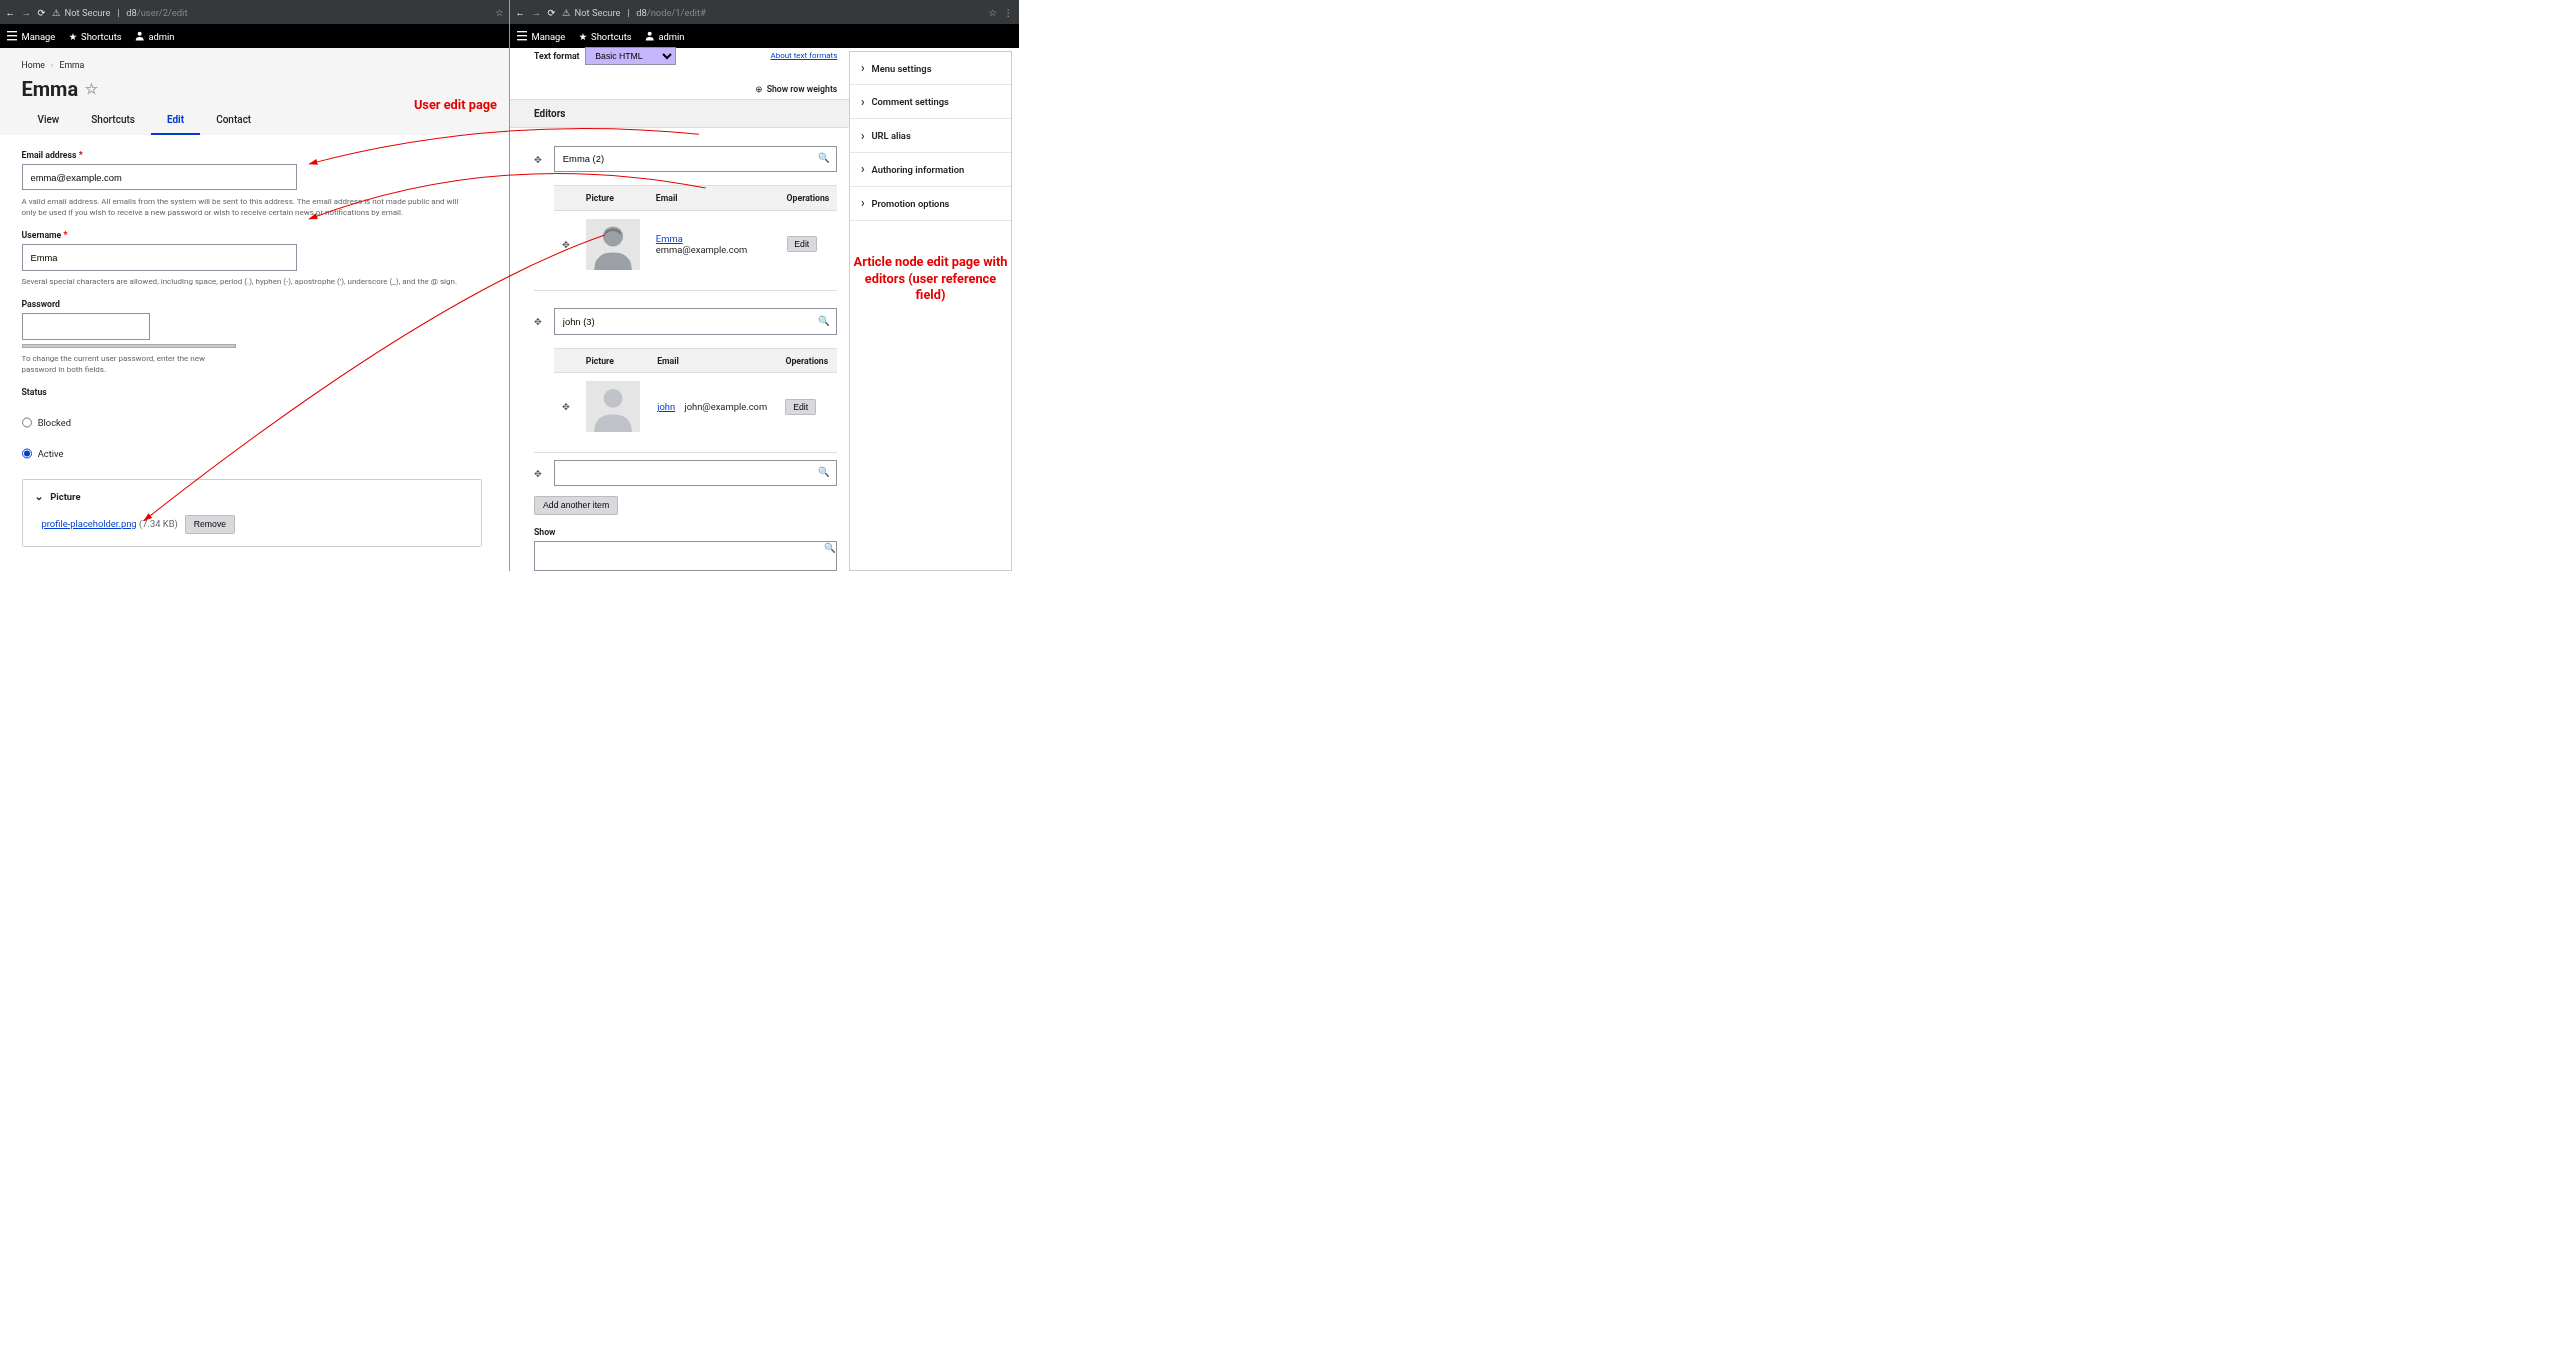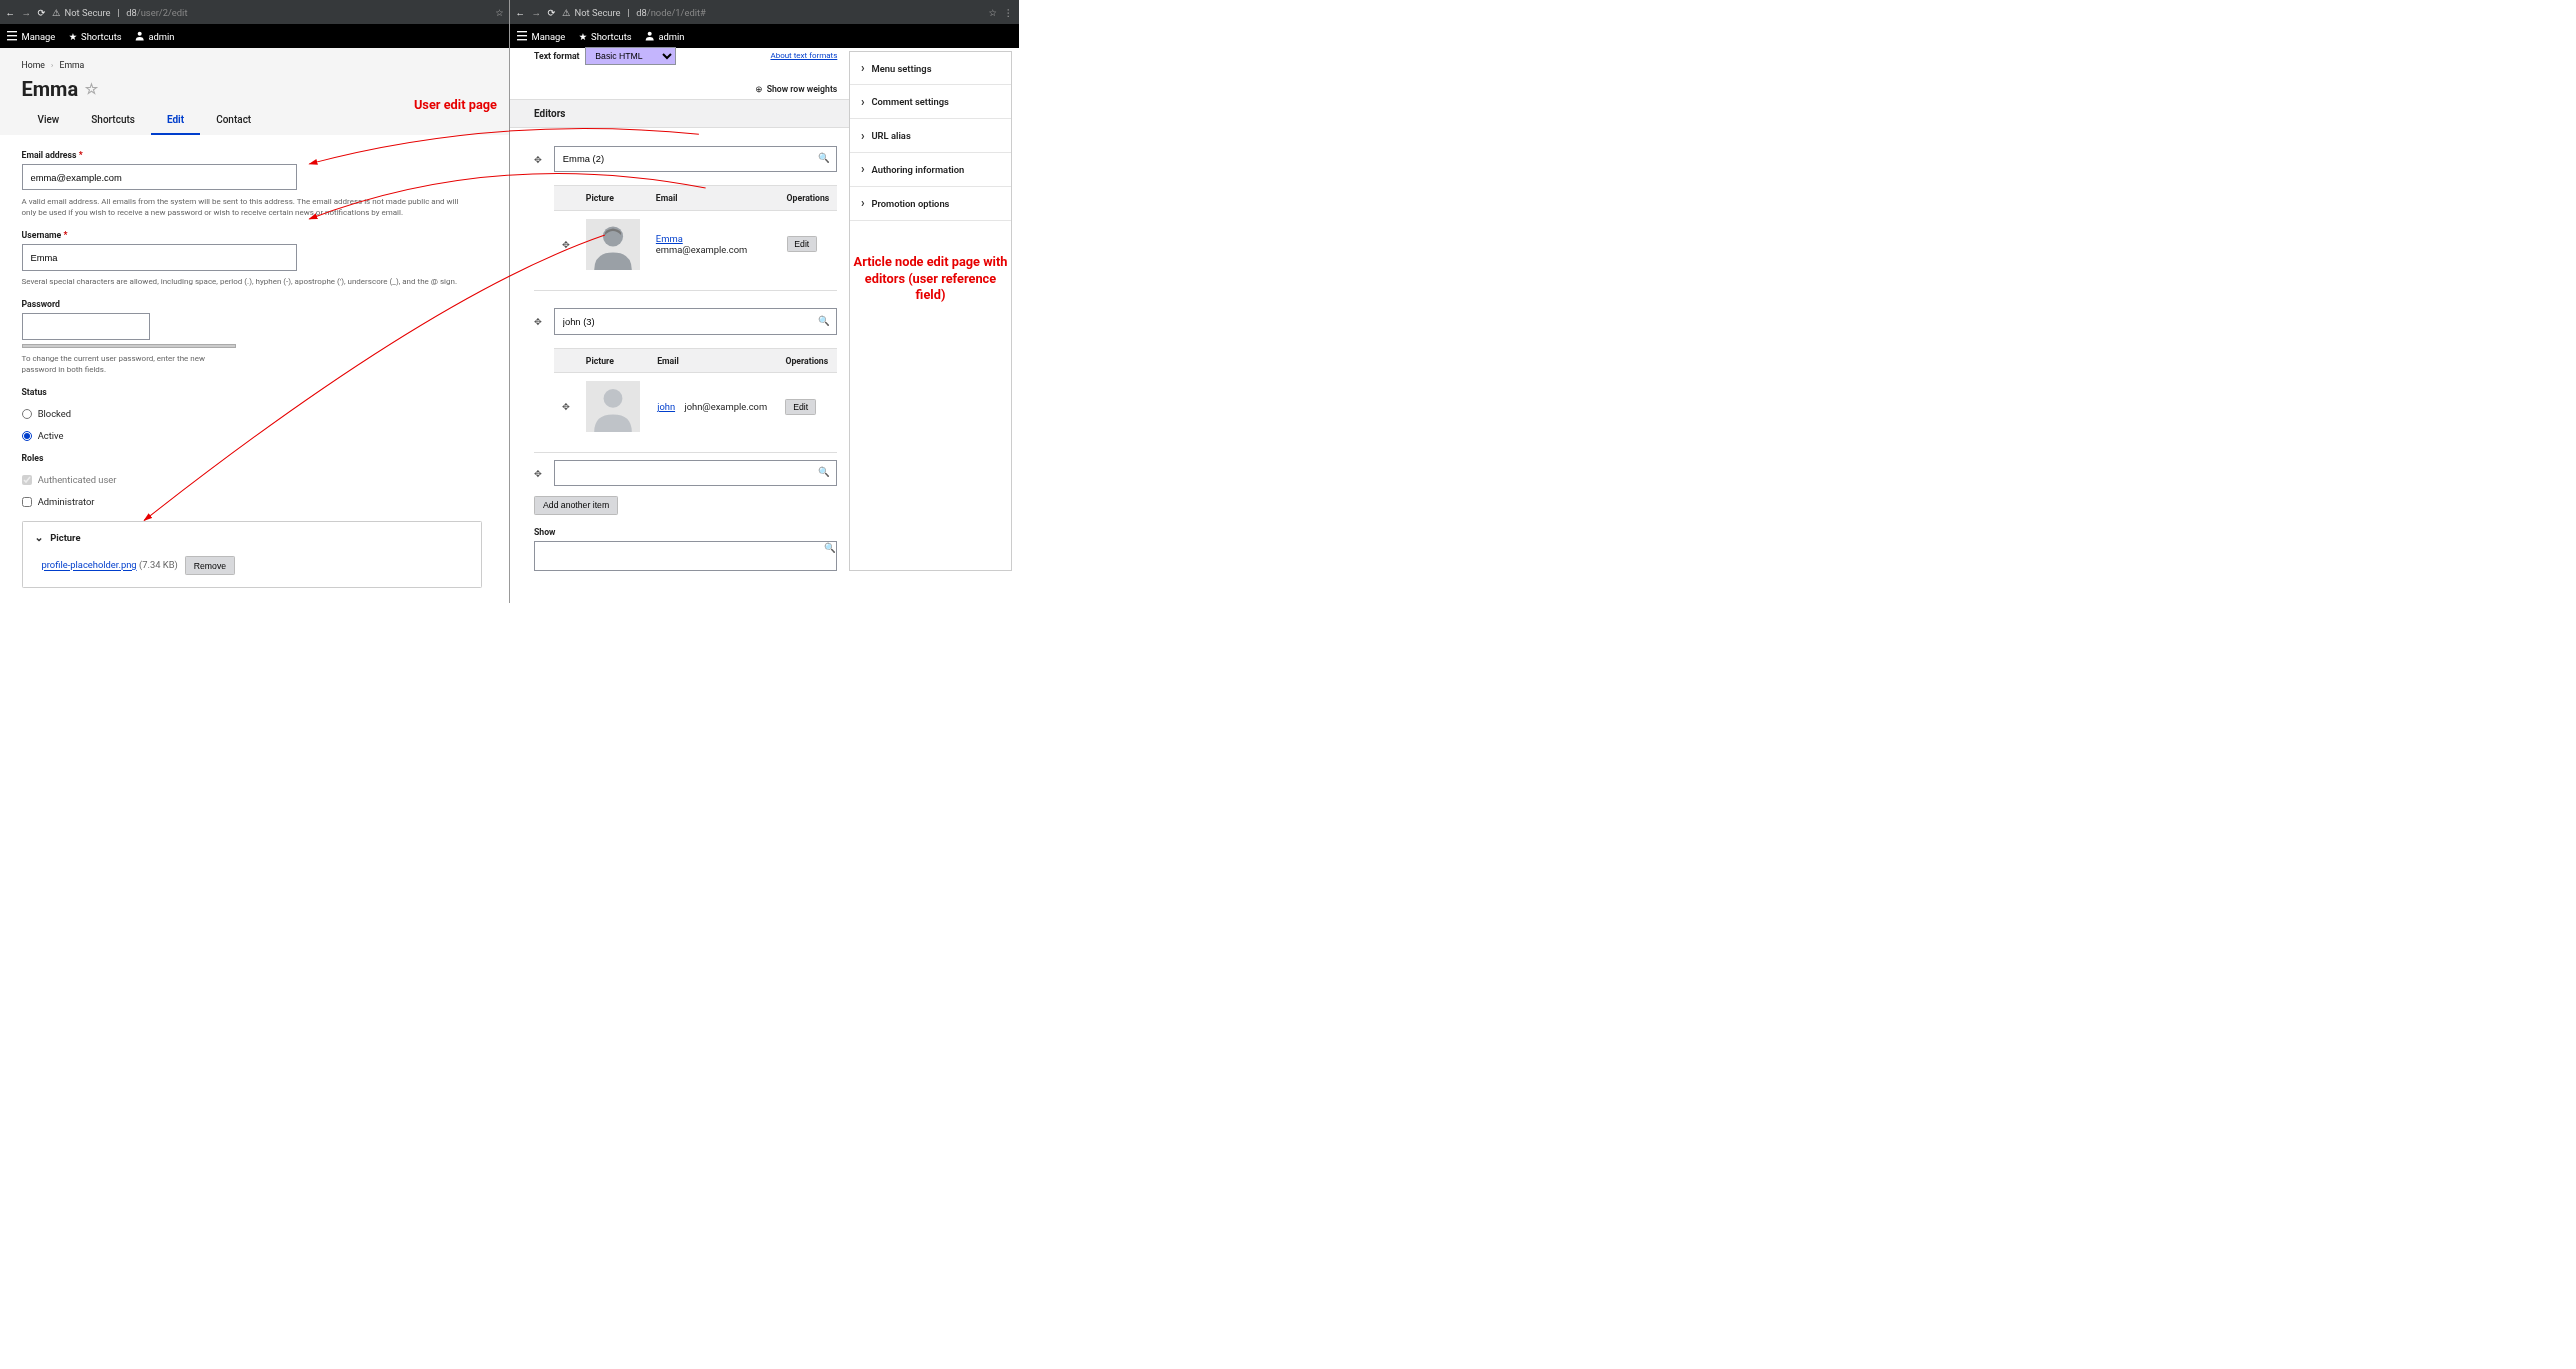--- a/index.html
+++ b/index.html
@@ -33,21 +33,21 @@
 
 .form-area { background: #fff; padding: 15px 21.5px; }
 .form-group { margin-bottom: 12px; }
 .form-label { font-weight: 700; font-size: 8.7px; display: block; margin-bottom: 4px; }
 .req { color: #c00; }
 .form-input { width: 275px; padding: 6.7px 8px; border: 0.7px solid #8e929c; font-size: 9.4px; }
 .form-input.pw { width: 128px; }
 .help-text { font-size: 8px; color: #666; margin-top: 5.4px; max-width: 443px; line-height: 1.4; }
 .pw-strength { width: 214px; height: 4px; background: linear-gradient(to right, #ccc 0%, #ccc 100%); margin-top: 4px; border: 0.7px solid #aaa; }
 
-.radio-row, .check-row { display: flex; align-items: flex-end; gap: 5.4px; margin: 11px 0; }
+.radio-row, .check-row { display: flex; align-items: flex-start; gap: 5.4px; margin: 20px 0; }
 .radio-row input[type=radio], .check-row input[type=checkbox] { width: 10.8px; height: 10.8px; accent-color: #003ecc; }
 .check-row input[type=checkbox]:disabled { accent-color: #888; }
 
 .details-box { border: 0.7px solid #ccc; border-radius: 1.3px; margin-top: 13.4px; max-width: 460px; }
 .details-summary { padding: 9.4px 12px; font-weight: 700; display: flex; align-items: center; gap: 6.7px; cursor: pointer; }
 .details-body { padding: 2.7px 19px 12px; }
 .file-link { color: #003ecc; text-decoration: underline; }
 .file-size { color: #666; }
 .btn { background: #d8d9dc; border: 0.7px solid #bbb; padding: 3.4px 8px; font-size: 8.7px; cursor: pointer; border-radius: 1.3px; }
 .btn.small { padding: 2px 6.7px; }
@@ -177,31 +177,20 @@
       <div class="radio-row">
         <input type="radio" name="status" style="">
         <span>Blocked</span>
       </div>
       <div class="radio-row">
         <input type="radio" name="status" checked="" style="">
         <span>Active</span>
       </div>
     </div>
 
-    <div class="form-group">
-      <label class="form-label">Roles</label>
-      <div class="check-row">
-        <input type="checkbox" checked="" disabled="" style="">
-        <span style="color:#777">Authenticated user</span>
-      </div>
-      <div class="check-row">
-        <input type="checkbox" style="">
-        <span>Administrator</span>
-      </div>
-    </div>
 
     <div class="details-box">
       <div class="details-summary">
         <span class="chevron down"></span>
         <span>Picture</span>
       </div>
       <div class="details-body">
         <a class="file-link">profile-placeholder.png</a>
         <span class="file-size">(7.34 KB)</span>
         &nbsp;

